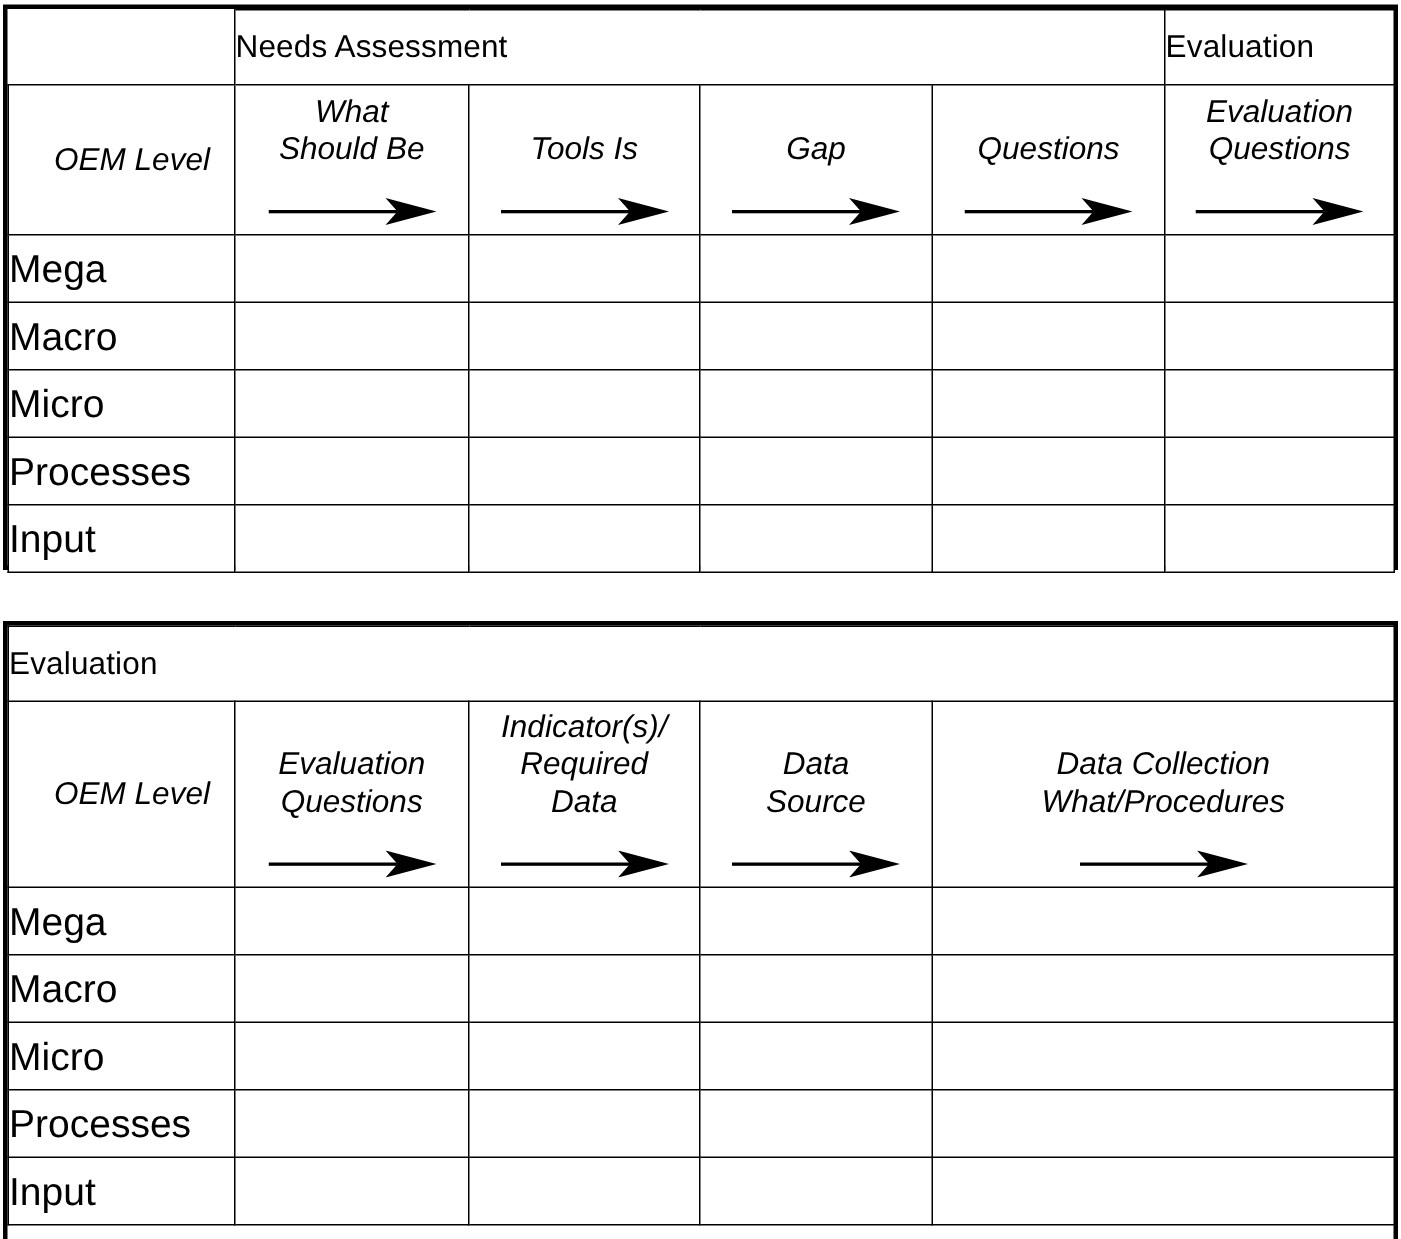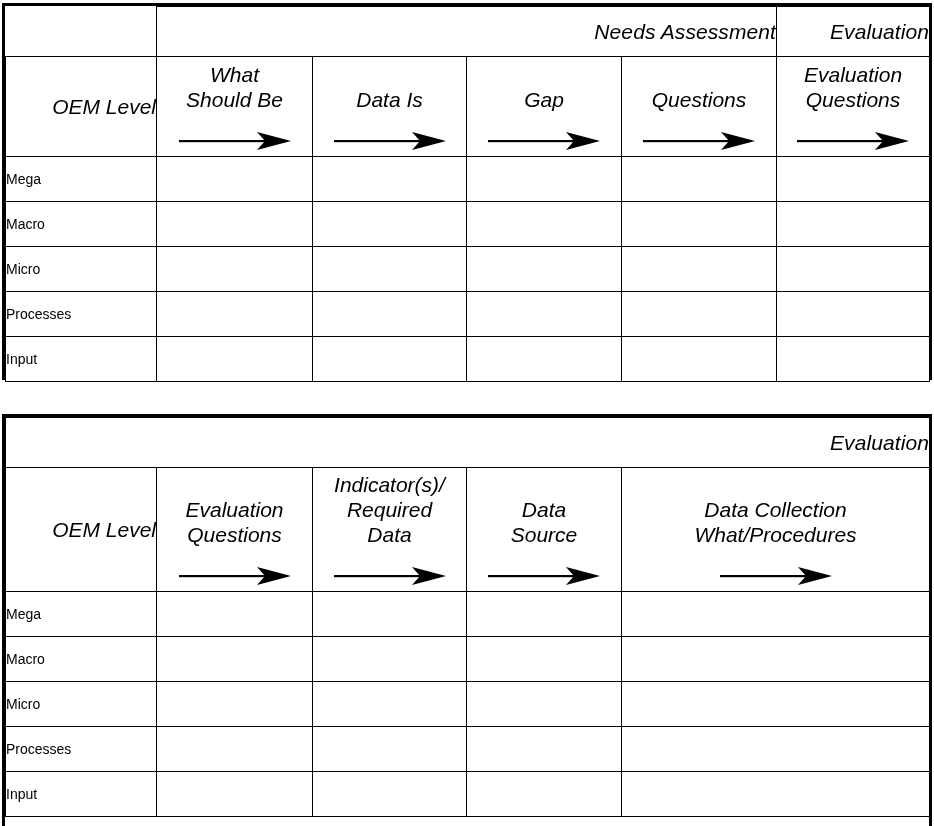--- a/index.html
+++ b/index.html
@@ -50,22 +50,21 @@
   .matrix td {
     border: 1px solid #000000;
     padding: 0;
     background: #ffffff;
     vertical-align: middle;
   }
 
   
   .group-head {
     height: 49px;
-    text-align: right;
-    font-style: italic;
+    text-align: left;
     font-size: 21px;
     letter-spacing: .1px;
   }
   .group-head.blank {
     border-top: none;
     border-left: none;
     border-bottom: none;
   }
 
   
@@ -92,40 +91,40 @@
     font-style: italic;
     font-size: 21px;
     line-height: 25px;
     text-align: center;
     white-space: pre-line;
   }
 
   
   .col-head.oem .col-head-inner {
     justify-content: center;
-    align-items: flex-end;
+    align-items: center;
     padding-bottom: 0;
     padding-left: 14px;
   }
 
   
   .arrow {
     display: block;
     margin-top: 9px;
   }
   .arrow svg {
     display: block;
   }
 
   
   .data-row td {
     height: 44px;
   }
   .row-label {
-    font-size: 14px;
+    font-size: 26px;
     font-style: normal;
     padding-left: 14px;
     text-align: left;
     margin-top: 40px;
   }
   .cell-blank {
     background: #ffffff;
   }
 </style>
 </head>
@@ -162,21 +161,21 @@
                 <span class="arrow">
                   <svg width="112" height="18" viewBox="0 0 112 18">
                     <rect x="0" y="8" width="86" height="2.2" fill="#000"></rect>
                     <path d="M112 9 L78 18 L86 9 L78 0 Z" fill="#000"></path>
                   </svg>
                 </span>
               </div>
             </td>
             <td class="col-head">
               <div class="col-head-inner">
-                <div class="col-head-label">Data Is</div>
+                <div class="col-head-label">Tools Is</div>
                 <span class="arrow">
                   <svg width="112" height="18" viewBox="0 0 112 18">
                     <rect x="0" y="8" width="86" height="2.2" fill="#000"></rect>
                     <path d="M112 9 L78 18 L86 9 L78 0 Z" fill="#000"></path>
                   </svg>
                 </span>
               </div>
             </td>
             <td class="col-head">
               <div class="col-head-inner">

